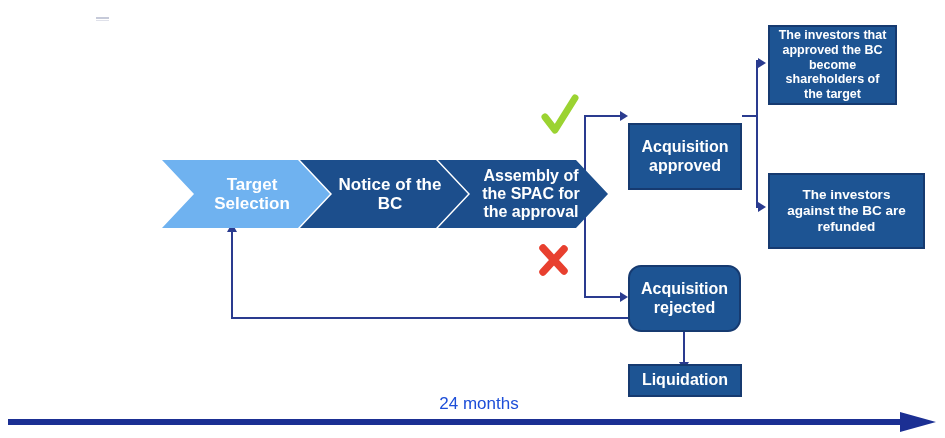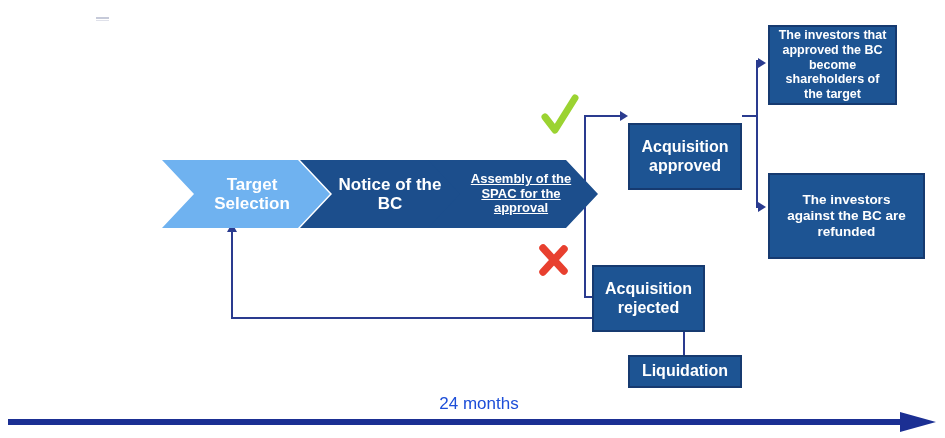--- a/index.html
+++ b/index.html
@@ -59,21 +59,21 @@
     <div class="s1"></div>
       <div class="s2"></div>
   </div>
 
   <div class="chev chev-light chev-notch" style="left:162px;width:168px;font-size:17px;padding-left:34px;padding-right:22px;">
     <span>Target Selection</span>
   </div>
   <div class="chev chev-dark chev-notch" style="left:300px;width:168px;font-size:17px;padding-left:34px;padding-right:22px;">
     <span>Notice of the BC</span>
   </div>
-  <div class="chev chev-dark chev-notch" style="left:428px;width:170px;font-size:13px;padding-left:36px;padding-right:20px;text-decoration:underline;">
+  <div class="chev chev-dark chev-notch" style="left:438px;width:170px;font-size:16px;padding-left:36px;padding-right:20px;">
     <span>Assembly of the SPAC for the approval</span>
   </div>
 
   <div class="line" style="left:584px;top:116px;width:2px;height:182px;"></div>
   <div class="line" style="left:584px;top:115px;width:36px;height:2px;"></div>
   <div class="arr arr-right" style="left:620px;top:111px;"></div>
   <div class="line" style="left:584px;top:296px;width:36px;height:2px;"></div>
   <div class="arr arr-right" style="left:620px;top:292px;"></div>
 
   <svg class="mark" style="left:540px;top:92px;" width="40" height="44" viewBox="0 0 40 44">
@@ -87,30 +87,30 @@
     <span>Acquisition approved</span>
   </div>
   <div class="line" style="left:742px;top:115px;width:15px;height:2px;"></div>
   <div class="line" style="left:756px;top:60px;width:2px;height:148px;"></div>
   <div class="arr arr-right" style="left:758px;top:58px;"></div>
   <div class="arr arr-right" style="left:758px;top:202px;"></div>
 
   <div class="nbox" style="left:768px;top:25px;width:129px;height:80px;font-size:12.5px;padding:2px 6px;">
     <span>The investors that approved the BC become shareholders of the target</span>
   </div>
-  <div class="nbox" style="left:768px;top:173px;width:157px;height:86px;font-size:13.5px;padding:8px 10px;">
+  <div class="nbox" style="left:768px;top:173px;width:157px;height:76px;font-size:13.5px;padding:8px 10px;">
     <span>The investors against the BC are refunded</span>
   </div>
 
-  <div class="nbox" style="left:592px;top:265px;width:113px;height:67px;font-size:16px;">
+  <div class="nbox" style="left:628px;top:265px;width:113px;height:67px;font-size:16px;border-radius:13px;">
     <span>Acquisition rejected</span>
   </div>
   <div class="line" style="left:683px;top:332px;width:2px;height:30px;"></div>
   <div class="arr arr-down" style="left:679px;top:362px;"></div>
-  <div class="nbox" style="left:628px;top:355px;width:114px;height:33px;font-size:16px;">
+  <div class="nbox" style="left:628px;top:364px;width:114px;height:33px;font-size:16px;">
     <span>Liquidation</span>
   </div>
 
   <div class="line" style="left:231px;top:317px;width:397px;height:2px;"></div>
   <div class="line" style="left:231px;top:232px;width:2px;height:86px;"></div>
   <div class="arr arr-up" style="left:227px;top:223px;"></div>
 
   <div class="label months-label" style="left:424px;top:394px;">24 months</div>
   <div class="timeline-bar"></div>
   <div class="timeline-head"></div>

